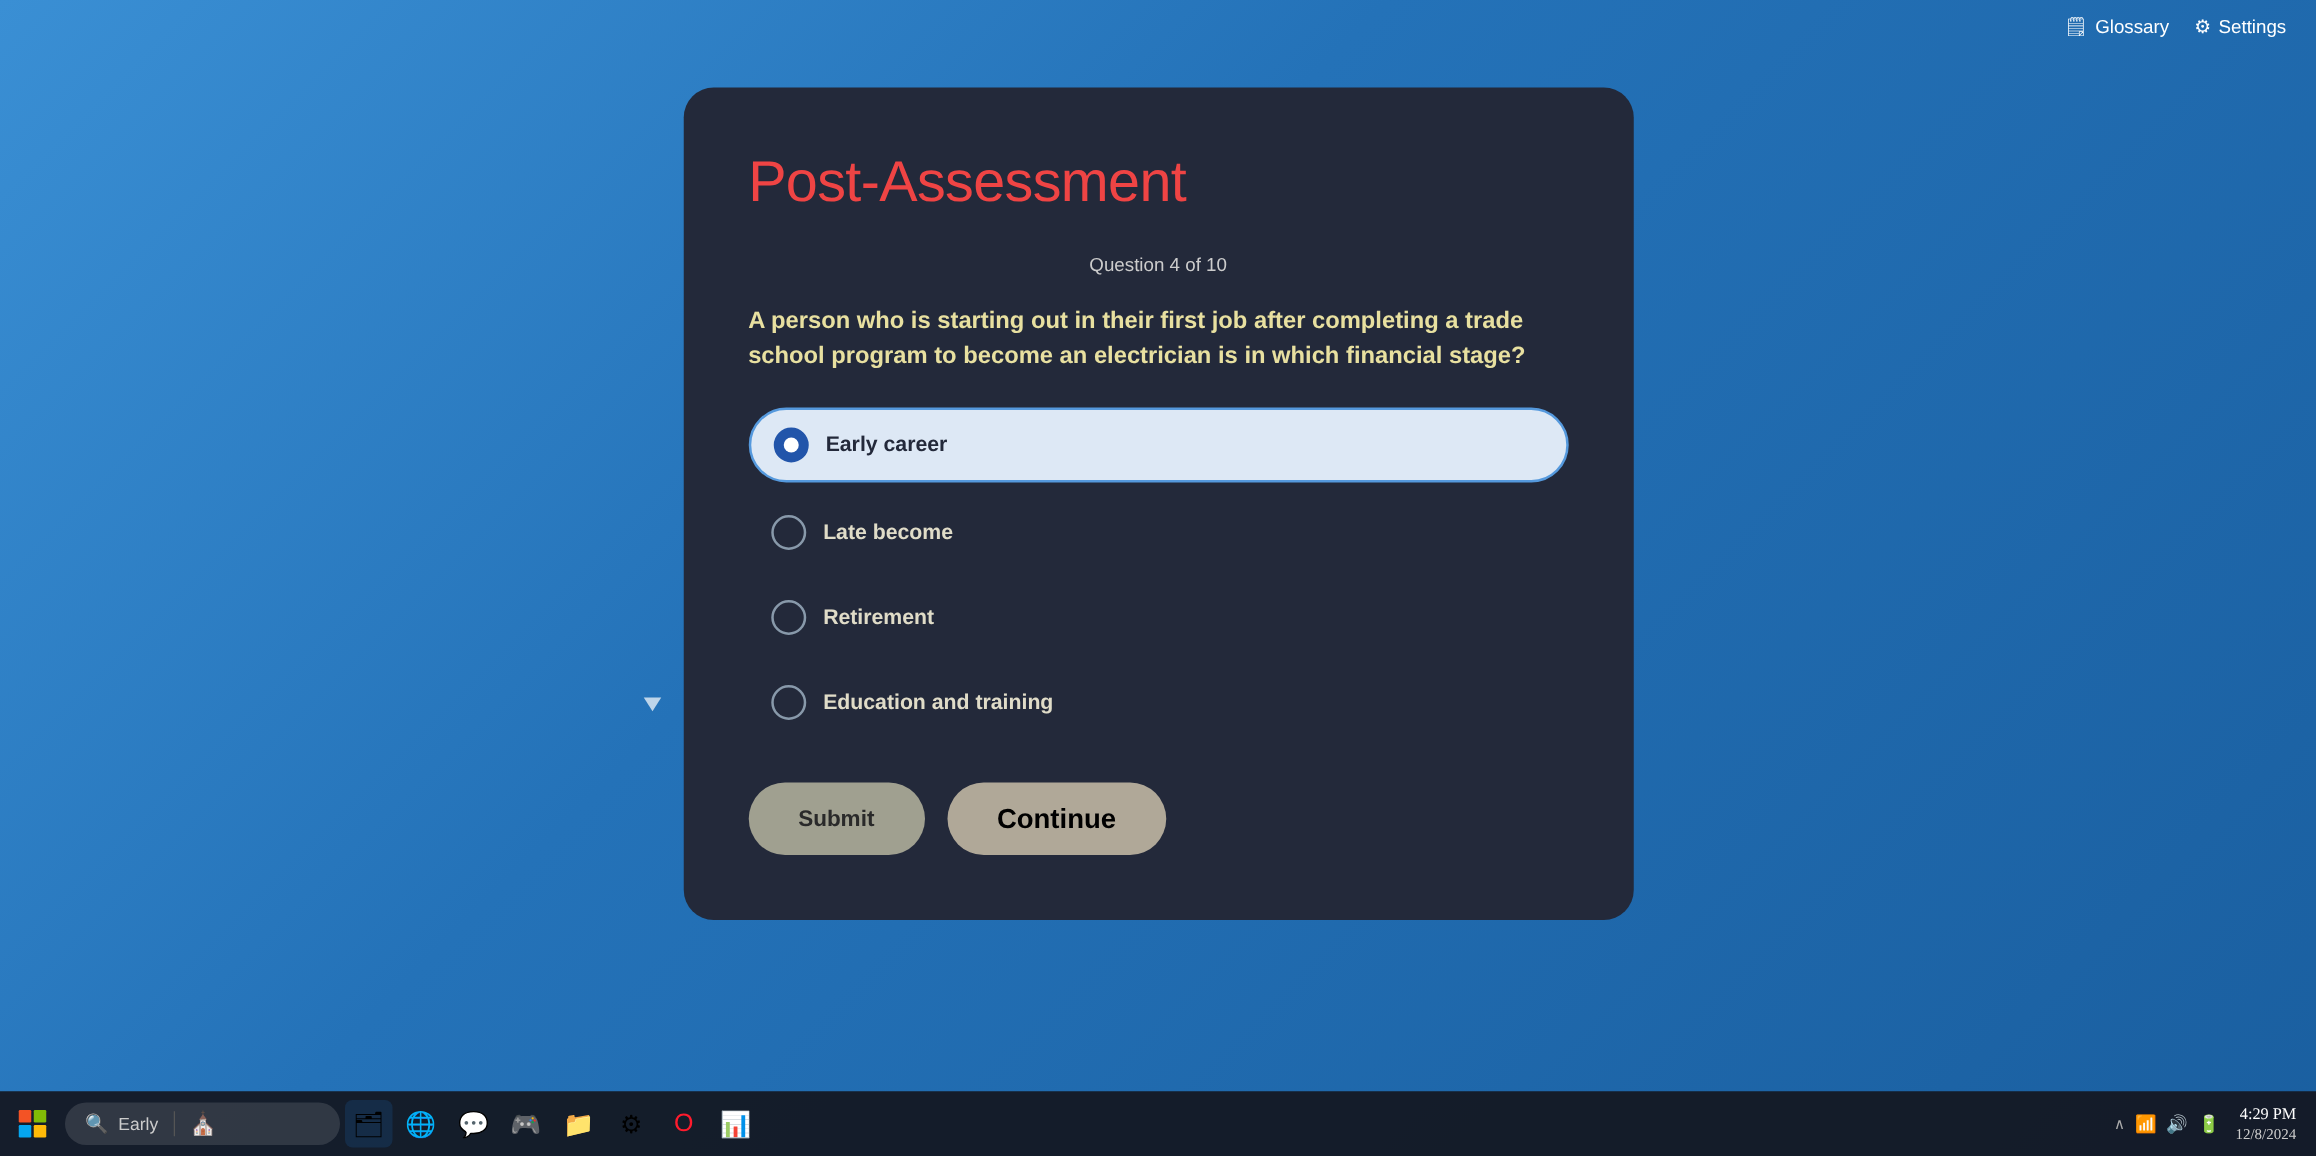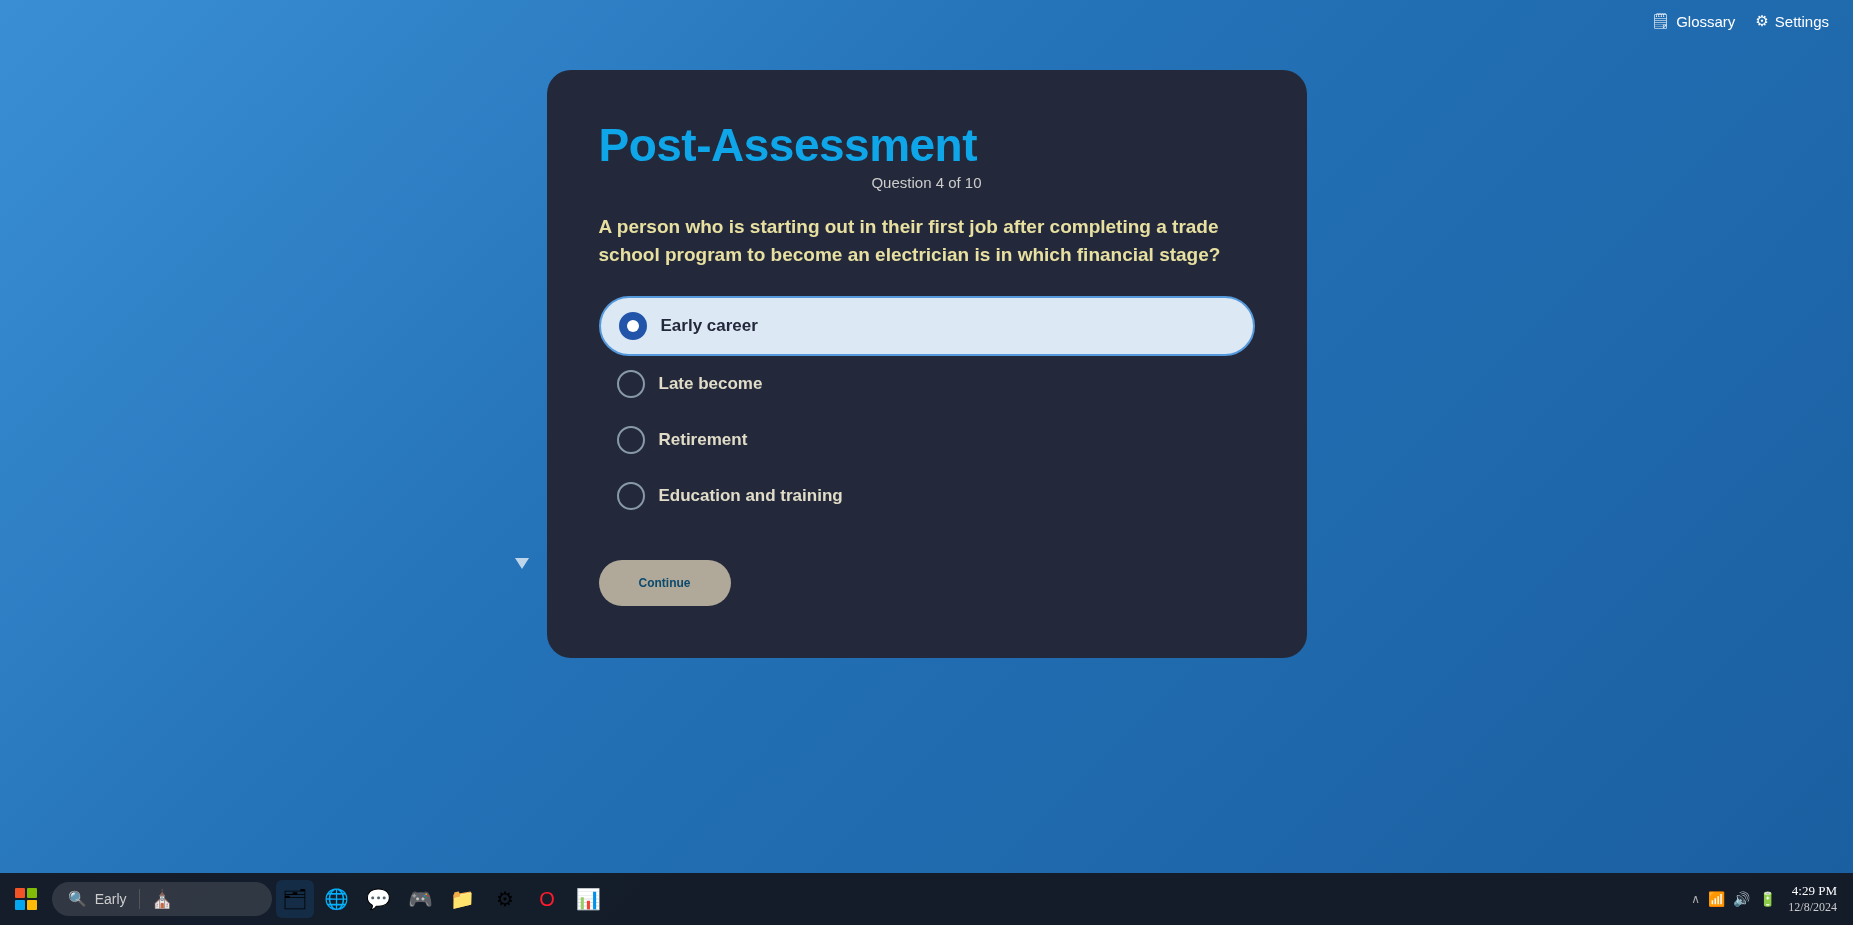--- a/index.html
+++ b/index.html
@@ -52,23 +52,23 @@
       transform: translateX(-50%);
       width: 760px;
       background: #23293a;
       border-radius: 24px;
       padding: 48px 52px 52px 52px;
       color: white;
     }
 
     .card-title {
       font-size: 46px;
-      font-weight: 700;
-      color: #0ea5e9;
-      margin-bottom: 2px;
+      font-weight: 400;
+      color: #ef4444;
+      margin-bottom: 32px;
       letter-spacing: -0.5px;
     }
 
     .question-counter {
       font-size: 15px;
       color: #ccc;
       margin-bottom: 22px;
       text-align: center;
     }
 
@@ -77,20 +77,21 @@
       font-weight: 700;
       color: #e8e0a0;
       margin-bottom: 28px;
       line-height: 1.45;
     }
 
     
     .options-list {
       display: flex;
       flex-direction: column;
+      gap: 12px;
       margin-bottom: 36px;
     }
 
     .option-item {
       display: flex;
       align-items: center;
       gap: 14px;
       padding: 14px 18px;
       border-radius: 30px;
       cursor: pointer;
@@ -149,22 +150,22 @@
       font-weight: 700;
       border: none;
       cursor: pointer;
       font-family: inherit;
     }
 
     .btn-continue {
       padding: 16px 40px;
       border-radius: 40px;
       background: #b0a898;
-      color: #0c4a6e;
-      font-size: 12px;
+      color: #000000;
+      font-size: 22px;
       font-weight: 700;
       border: none;
       cursor: pointer;
       font-family: inherit;
       text-align: center;
     }
 
     
     .taskbar {
       position: absolute;
@@ -322,20 +323,21 @@
       <span>Retirement</span>
     </div>
 
     <div class="option-item">
       <div class="radio-circle"></div>
       <span>Education and training</span>
     </div>
   </div>
 
   <div class="action-buttons">
+    <button class="btn-submit">Submit</button>
     <button class="btn-continue">Continue</button>
   </div>
 </div>
 
 <div class="cursor-indicator"></div>
 
 <div class="taskbar">
   <div class="taskbar-start">
     <div class="win-icon">
       <div></div>

